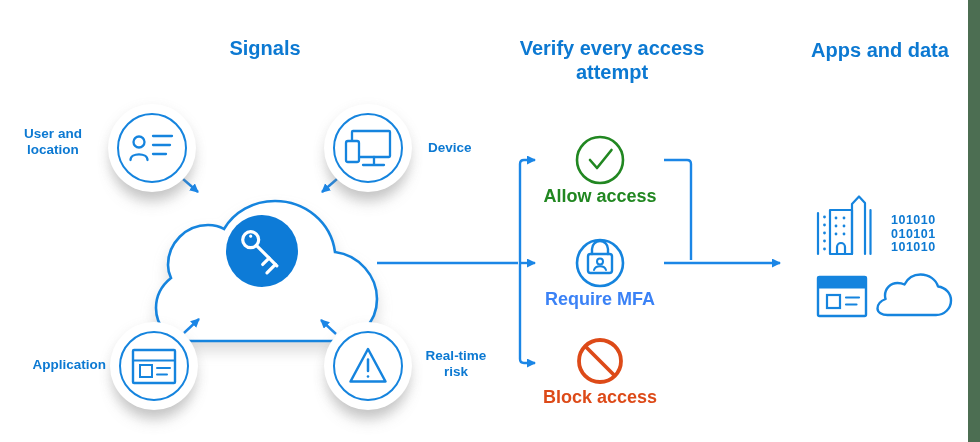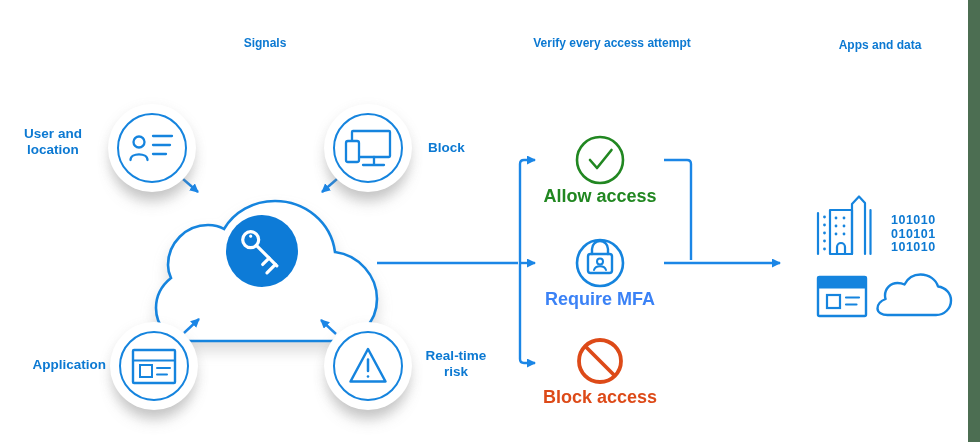--- a/index.html
+++ b/index.html
@@ -1,19 +1,19 @@
 <!DOCTYPE html>
 <html><head>
 <meta charset="utf-8">
 <style>
   html,body{margin:0;padding:0;background:#ffffff;}
   .canvas{position:relative;width:980px;height:442px;background:#ffffff;overflow:hidden;
           font-family:"Liberation Sans", sans-serif;}
   .layer{position:absolute;left:0;top:0;}
-  .heading{position:absolute;font-weight:700;font-size:12px;line-height:1.22;color:#0c79d2;text-align:center;}
+  .heading{position:absolute;font-weight:700;font-size:20px;line-height:1.22;color:#0c79d2;text-align:center;}
   .badge{position:absolute;width:88px;height:88px;border-radius:50%;background:#ffffff;
          box-shadow:0 14px 14px -4px rgba(120,120,120,.35), 0 4px 12px rgba(140,140,140,.18);
          display:flex;align-items:center;justify-content:center;}
   .badge-inner{width:66px;height:66px;border-radius:50%;border:2.6px solid #1584de;background:#ffffff;
          display:flex;align-items:center;justify-content:center;}
   .side-label{position:absolute;font-weight:700;font-size:13.5px;line-height:1.22;color:#0c79d2;}
   .verify-label{position:absolute;width:140px;text-align:center;font-weight:700;font-size:18px;}
   .binary{position:absolute;left:891px;top:214px;font-weight:700;font-size:12.5px;line-height:13.5px;
           letter-spacing:0.5px;color:#0c79d2;}
   .edge-bar{position:absolute;right:0;top:0;width:12px;height:442px;background:#4c6e52;}
@@ -159,21 +159,21 @@
     <div class="badge-inner">
       <svg width="48" height="44" viewBox="344 344 48 44" stroke="#1584de" fill="none" stroke-width="2.5" stroke-linecap="round" stroke-linejoin="round">
         <path d="M 368 349 L 385.5 381.5 L 350.5 381.5 Z"></path>
         <path d="M 368 359.5 V 371"></path>
         <circle cx="368" cy="376.5" r="1.3" fill="#1584de" stroke="none"></circle>
       </svg>
     </div>
   </div>
 
   <div class="side-label" style="left:12px;top:126px;width:82px;text-align:center;">User and location</div>
-  <div class="side-label" style="left:428px;top:140px;width:80px;">Block</div>
+  <div class="side-label" style="left:428px;top:140px;width:80px;">Device</div>
   <div class="side-label" style="left:18px;top:357px;width:88px;text-align:right;">Application</div>
   <div class="side-label" style="left:422px;top:348px;width:68px;text-align:center;">Real-time risk</div>
 
   <div class="verify-label" style="left:530px;top:186px;color:#218721;">Allow access</div>
   <div class="verify-label" style="left:530px;top:289px;color:#3b82f6;">Require MFA</div>
   <div class="verify-label" style="left:530px;top:387px;color:#dd4a18;">Block access</div>
 
   <div class="binary">
     <div>101010</div>
     <div>010101</div>

